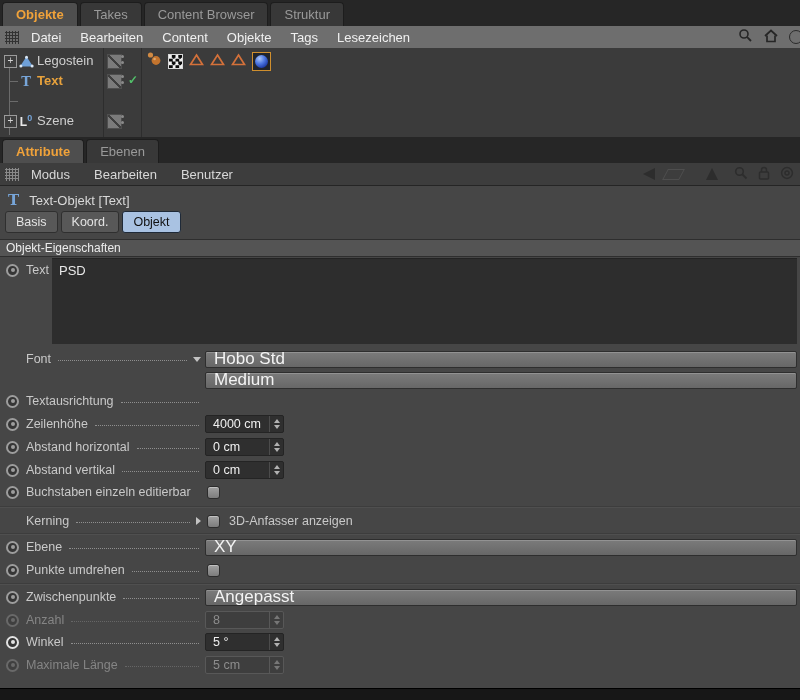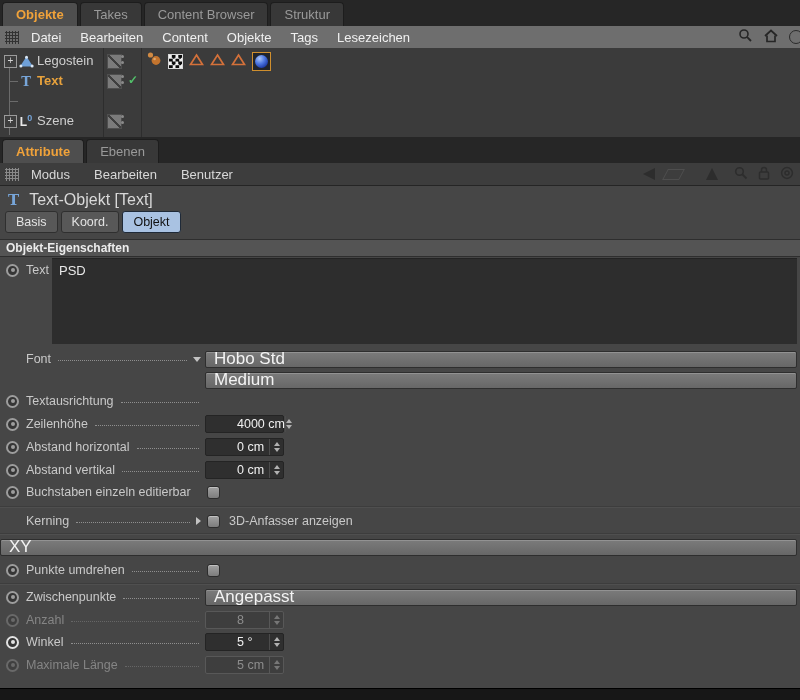--- a/index.html
+++ b/index.html
@@ -49,45 +49,45 @@
   .nullglyph sup{color:#77a5d8;font-size:9px;}
   
   #attr-menubar{top:163px;height:22px;background:#3d3d3d;border-bottom:1px solid #252525;color:#d8d8d8;}
   #attr-menubar .mitem{margin-right:24px;}
   #top-menubar{top:26px;height:22px;background:#6e6e6e;border-bottom:1px solid #262626;color:#f0f0f0;}
   .right-icons{position:absolute;top:0;bottom:0;display:flex;align-items:center;gap:10px;}
   .tri-left{width:0;height:0;border-top:6px solid transparent;border-bottom:6px solid transparent;border-right:12px solid #2d2d2d;}
   .tri-up{width:0;height:0;border-left:6px solid transparent;border-right:6px solid transparent;border-bottom:12px solid #2d2d2d;}
   .faint-stack{width:15px;height:9px;border:1px solid #4e4e4e;transform:skewX(-28deg);}
   #title-row{position:absolute;left:8px;top:190px;height:20px;display:flex;align-items:center;gap:10px;}
-  #title-row .ttl{font-size:16px;color:#d9d9d9;}
+  #title-row .ttl{font-size:13px;color:#d9d9d9;}
   .mode-tabs{position:absolute;left:5px;top:211px;display:flex;gap:3px;}
   .mtab{height:20px;display:flex;align-items:center;padding:0 10px;font-size:12.5px;
         background:#585858;color:#e3e3e3;border:1px solid #2f2f2f;border-radius:3px;}
   .mtab.active{background:#a9c2e2;color:#101010;border-color:#1f2a38;}
   .sect-head{position:absolute;left:0;right:0;top:239px;height:16px;background:#545454;
              border-top:1px solid #2e2e2e;border-bottom:1px solid #2e2e2e;
-             display:flex;align-items:center;padding-left:6px;font-size:12px;font-weight:700;color:#ececec;}
+             display:flex;align-items:center;padding-left:6px;font-size:12px;font-weight:400;color:#ececec;}
   
   .prow{position:absolute;left:0;right:0;height:18px;display:flex;align-items:center;}
   .lz{flex:0 0 205px;width:205px;display:flex;align-items:center;padding-left:6px;box-sizing:border-box;}
   .lz.no-dot{padding-left:26px;}
   .plabel{font-size:12.5px;color:#c9c9c9;white-space:nowrap;}
   .leader{flex:1;height:0;border-bottom:1px dotted #8f8f8f;margin:0 6px 0 7px;transform:translateY(1px);}
   .anim-dot{width:13px;height:13px;border-radius:50%;border:2px solid #9d9d9d;background:#353535;
             box-sizing:border-box;position:relative;margin-right:7px;flex:0 0 auto;}
   .anim-dot::after{content:"";position:absolute;left:50%;top:50%;width:4px;height:4px;margin:-2px 0 0 -2px;
             border-radius:50%;background:#9d9d9d;}
   .anim-dot.bright{border-color:#e2e2e2;}
   .anim-dot.bright::after{background:#e2e2e2;}
   .combo{flex:1;margin-right:3px;height:17px;box-sizing:border-box;display:flex;align-items:center;
          padding:0 8px;font-size:17px;color:#f3f3f3;border:1px solid #2e2e2e;border-radius:2px;
          background:linear-gradient(180deg,#7b7b7b,#676767);box-shadow:inset 0 1px 0 rgba(255,255,255,.18);}
   .numfield{flex:0 0 79px;width:79px;height:18px;box-sizing:border-box;display:flex;align-items:center;
-            background:#2f2f2f;border:1px solid #242424;border-radius:2px;color:#f0f0f0;font-size:12.5px;padding-left:24px;}
+            background:#2f2f2f;border:1px solid #242424;border-radius:2px;color:#f0f0f0;font-size:12.5px;}
   .numfield .val{flex:1;padding-left:7px;white-space:nowrap;}
   .stepper{width:13px;align-self:stretch;border-left:1px solid #4c4c4c;display:flex;flex-direction:column;
            align-items:center;justify-content:center;gap:2px;}
   .arr-up{width:0;height:0;border-left:3px solid transparent;border-right:3px solid transparent;border-bottom:4px solid #b2b2b2;}
   .arr-dn{width:0;height:0;border-left:3px solid transparent;border-right:3px solid transparent;border-top:4px solid #b2b2b2;}
   .cbox{width:13px;height:13px;border-radius:3px;border:1px solid #2c2c2c;box-sizing:border-box;
         background:linear-gradient(#a2a2a2,#7c7c7c);box-shadow:inset 0 1px 0 rgba(255,255,255,.35);flex:0 0 auto;}
   .opt-label{font-size:12.5px;color:#c9c9c9;margin-left:9px;}
   .dd-arrow{width:0;height:0;border-left:4px solid transparent;border-right:4px solid transparent;border-top:5px solid #c3c3c3;margin-right:4px;}
   .exp-arrow{width:0;height:0;border-top:4px solid transparent;border-bottom:4px solid transparent;border-left:5px solid #c3c3c3;margin-right:4px;}
@@ -381,20 +381,25 @@
     <span class="leader"></span>
     <span class="exp-arrow"></span>
   </div>
   <span class="cbox" style="margin-left:2px;"></span>
   <span class="opt-label">3D-Anfasser anzeigen</span>
 </div>
 
 <div class="hsep" style="top:533px;"></div>
 
 <div class="prow" style="top:538px;">
+  <div class="lz">
+    <span class="anim-dot"></span>
+    <span class="plabel">Ebene</span>
+    <span class="leader"></span>
+  </div>
   <div class="combo">
       <span>XY</span>
     </div>
 </div>
 
 <div class="prow" style="top:561px;">
   <div class="lz">
     <span class="anim-dot"></span>
     <span class="plabel">Punkte umdrehen</span>
     <span class="leader"></span>

